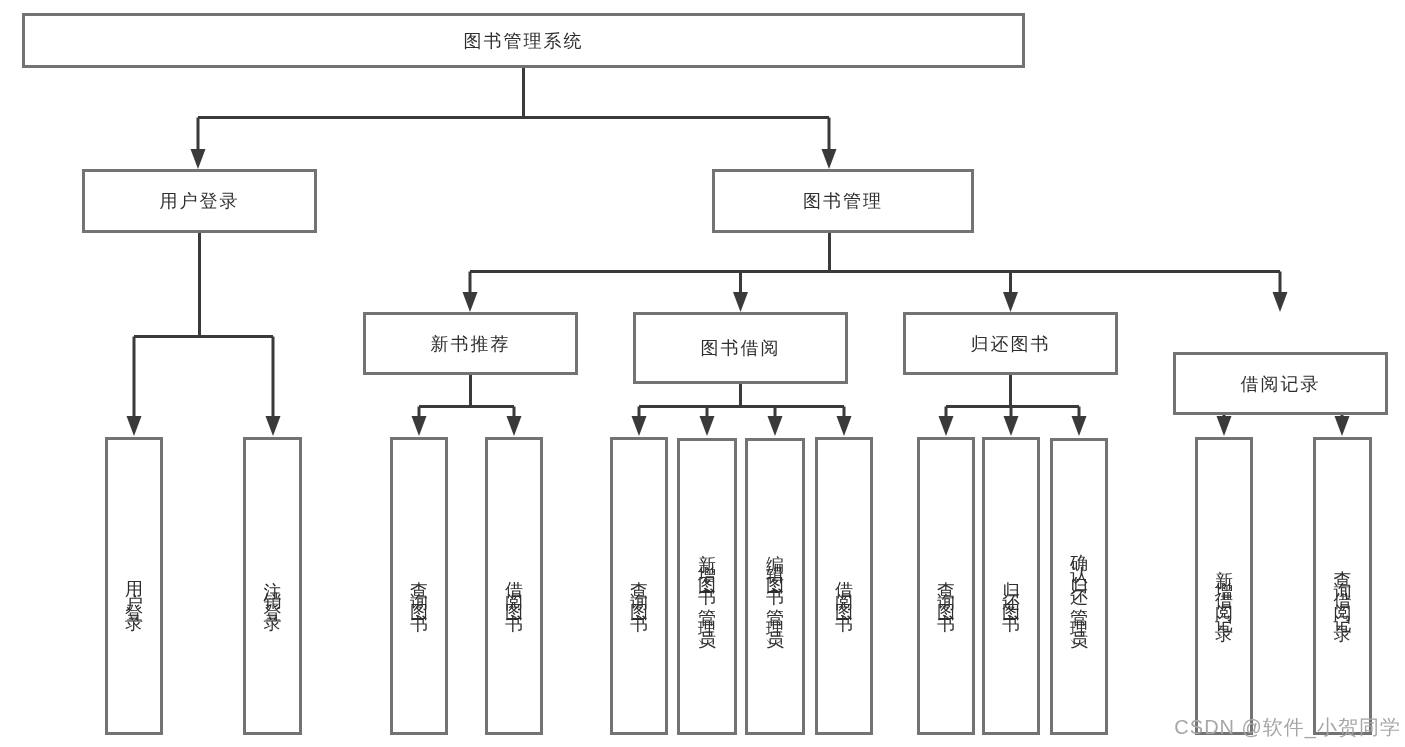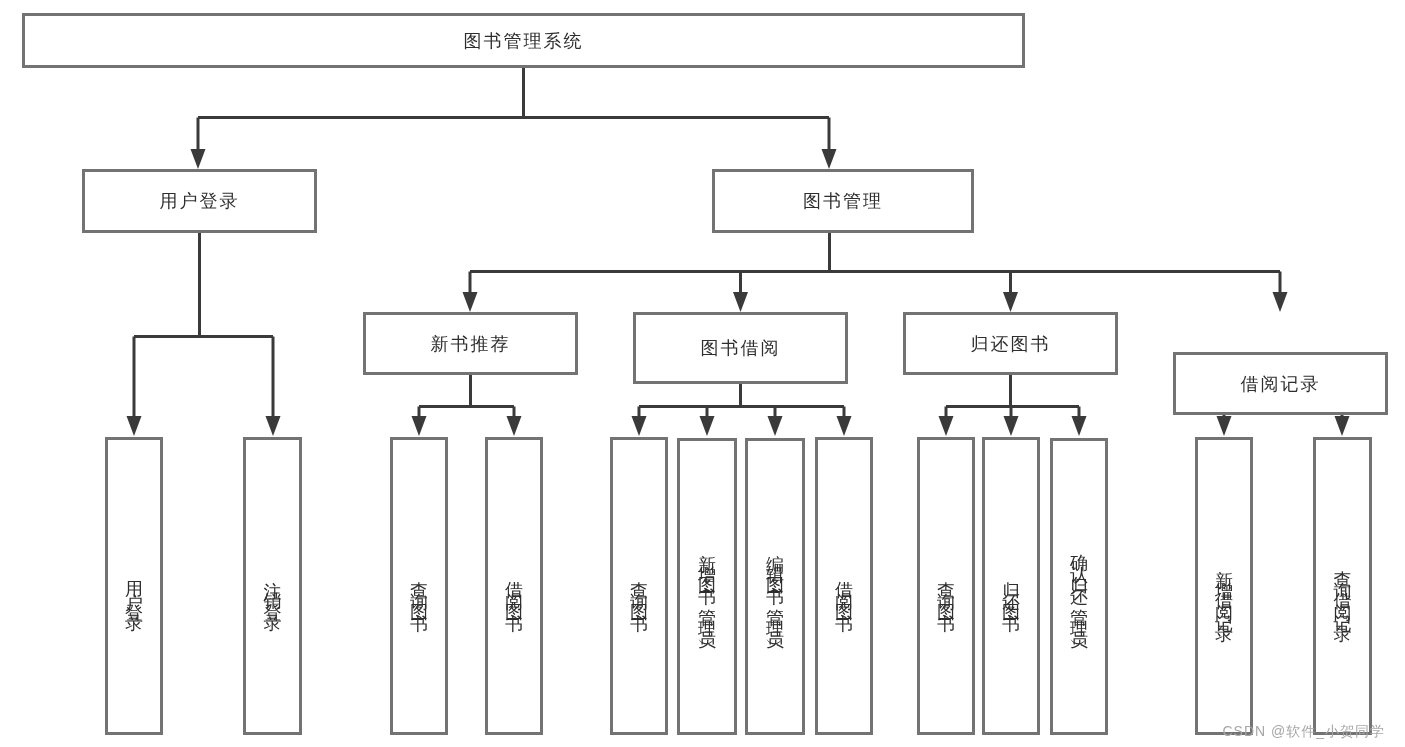--- a/index.html
+++ b/index.html
@@ -33,23 +33,23 @@
   .vbox {
     writing-mode: vertical-rl;
     text-orientation: mixed;
     letter-spacing: 11px;
     font-size: 18px;
     line-height: 1;
     padding-top: 6px;
   }
   .watermark {
     position: absolute;
-    right: 20px;
+    right: 4px;
     bottom: 6px;
-    font-size: 14px;
+    font-size: 20px;
     color: #a6a6a6;
     letter-spacing: 1px;
     white-space: nowrap;
   }
 </style>
 </head>
 <body>
 
 <div class="stage">
 

